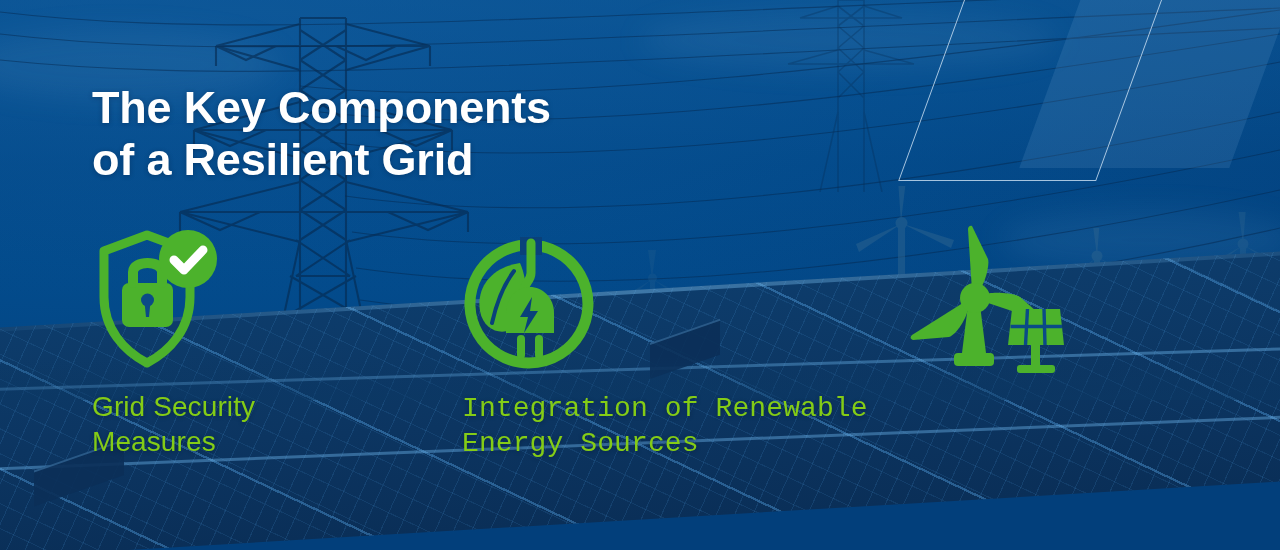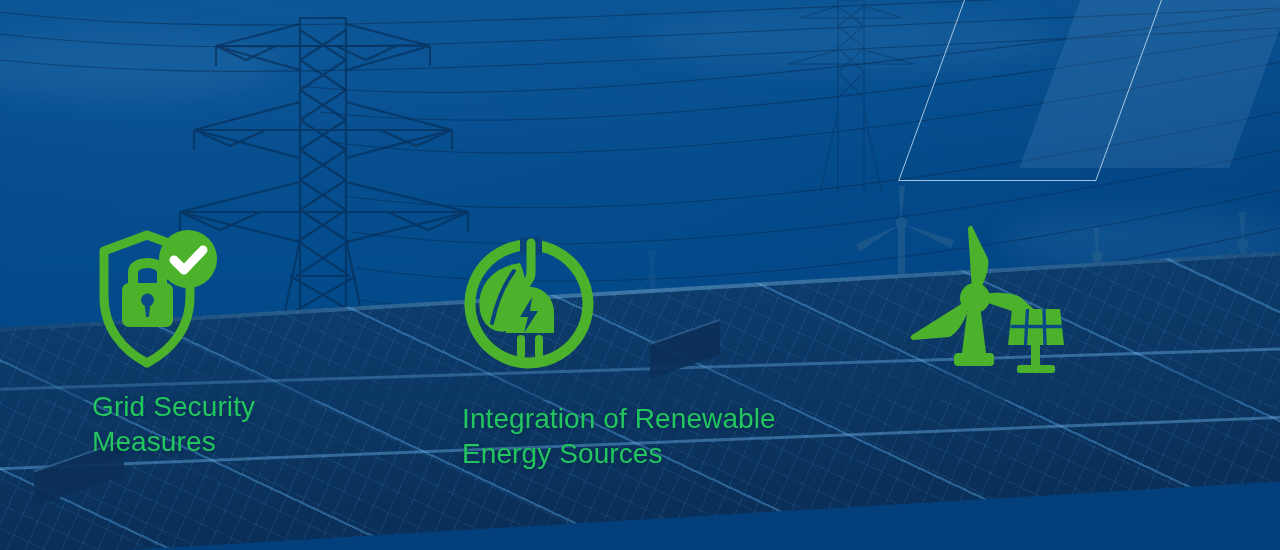--- a/index.html
+++ b/index.html
@@ -87,26 +87,26 @@
   }
 
   .cards{position:absolute;left:0;top:225px;width:1280px;height:250px;}
   .card{position:absolute;top:0;}
   .card-1{left:92px;}
   .card-2{left:462px;}
   .card-3{left:906px;}
 
   .icon-slot{height:150px;display:flex;align-items:flex-start;}
   .card-label{
-    color:#22c55e;font-size:28px;line-height:1.26;font-weight:400;
+    color:#84cc16;font-size:28px;line-height:1.26;font-weight:400;
     white-space:pre-line;letter-spacing:.1px;
     text-shadow:0 1px 4px rgba(0,18,40,.40);
   }
   .card-1 .card-label{margin-top:14px;}
-  .card-2 .card-label{margin-top:14px;}
+  .card-2 .card-label{margin-top:4px;font-family:Liberation Mono, monospace;}
   .card-3 .card-label{margin-top:8px;}
 </style>
 </head>
 <body>
 
 <div id="stage">
 
   <div class="sky"></div>
   <div class="sky-haze"></div>
   <div class="cloudwisp" style="left:-40px;top:30px;width:320px;height:70px;"></div>
@@ -227,20 +227,22 @@
     <div class="panel-edge"></div>
     <div class="panel-seam" style="top:78px;transform:rotate(1.6deg);"></div>
     <div class="panel-seam" style="top:152px;transform:rotate(1.1deg);"></div>
     <div class="panel-box" style="left:690px;top:44px;"></div>
     <div class="panel-box" style="left:74px;top:132px;width:90px;"></div>
   </div>
   <div class="panel-fade" style="position:absolute;left:0;right:0;top:356px;height:44px;background:linear-gradient(180deg,rgba(3,70,130,0),rgba(11,56,100,.55));"></div>
 
   <div class="content">
 
+    <div class="title">The Key Components
+of a Resilient Grid</div>
 
     <div class="cards">
 
       <div class="card card-1">
         <div class="icon-slot">
           <svg width="128" height="146" viewBox="0 0 128 146">
 
             <path d="M55 10 L12 26 L12 72 C12 104 32 126 55 138 C78 126 98 104 98 72 L98 26 Z" fill="none" stroke="#4CB22C" stroke-width="9" stroke-linejoin="round" stroke-linecap="round"></path>
 
             <rect x="30" y="58" width="51" height="44" rx="7" fill="#4CB22C"></rect>

